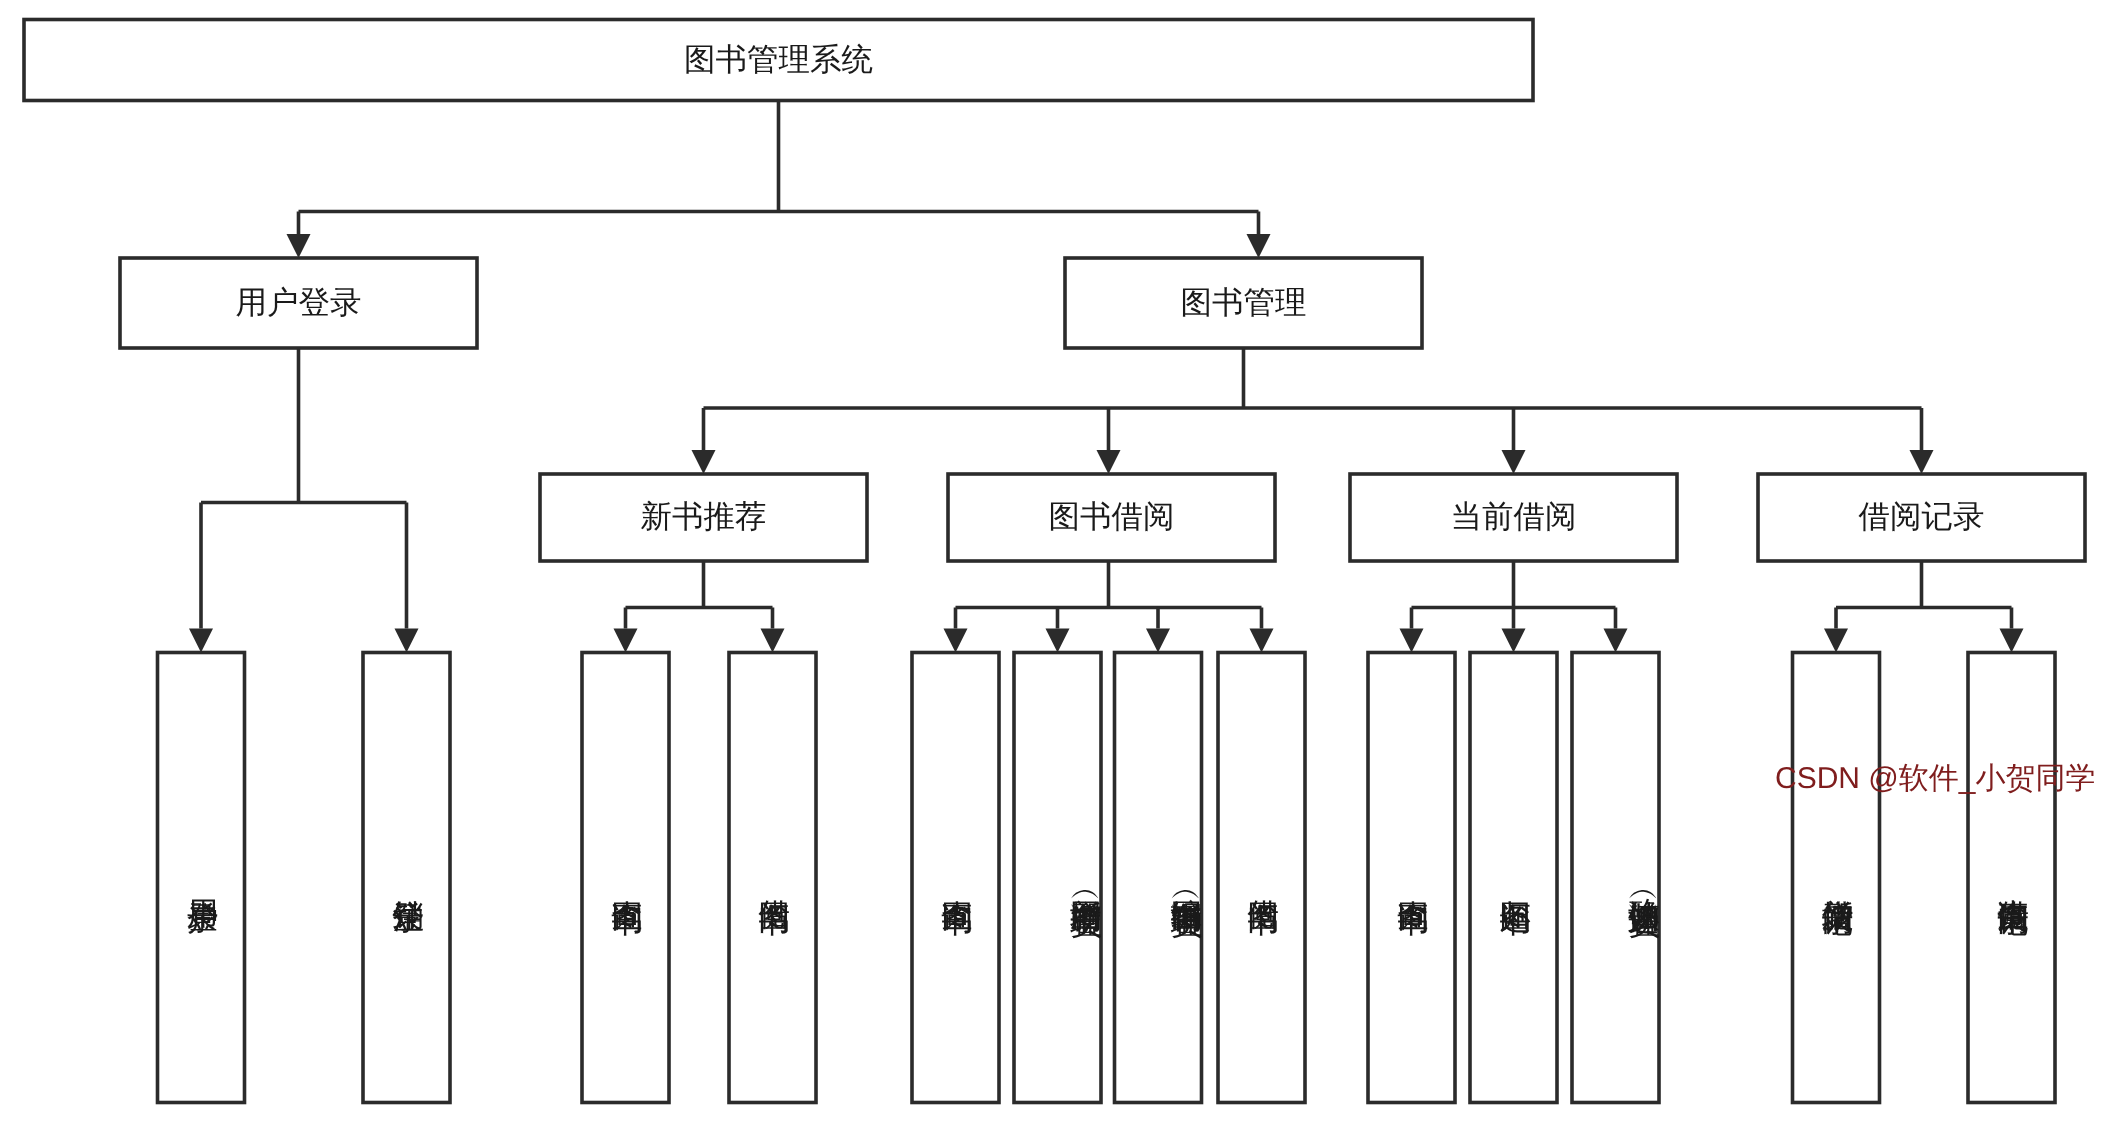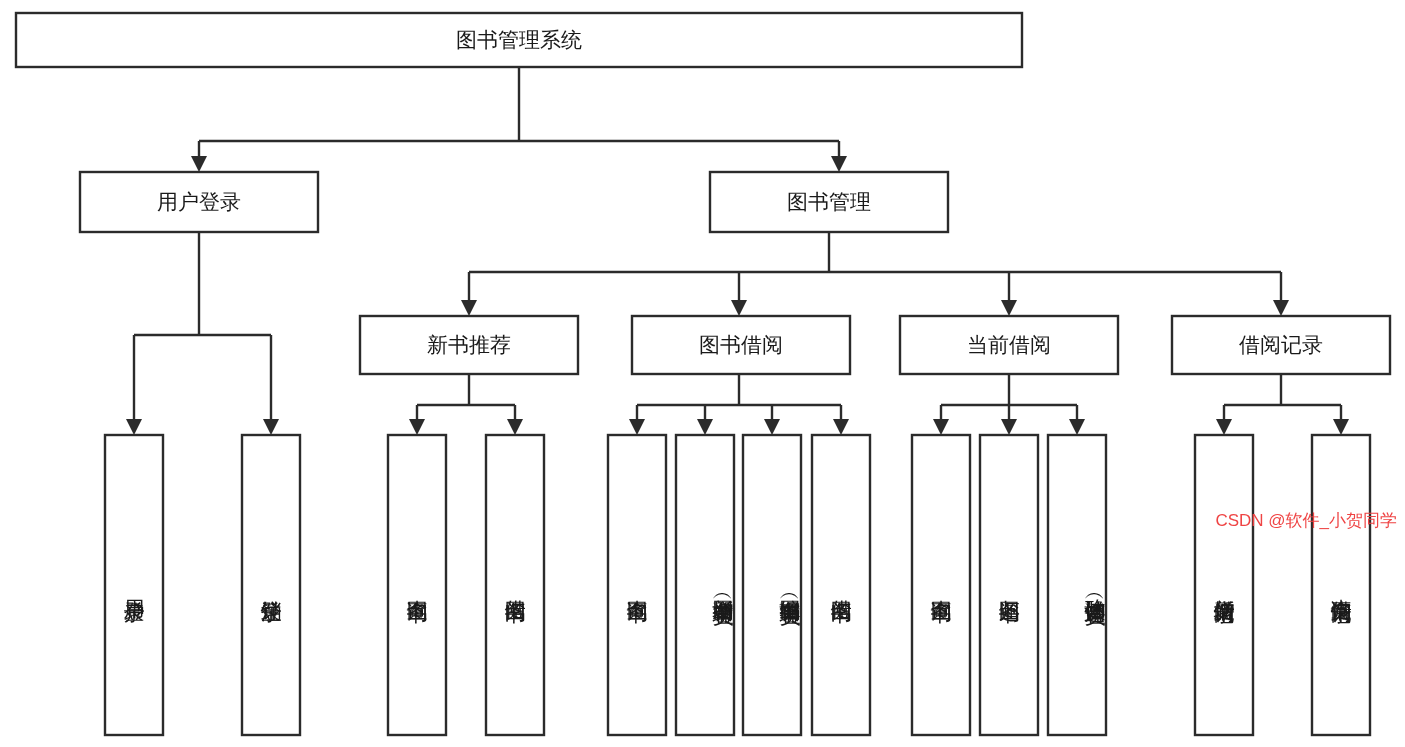--- a/index.html
+++ b/index.html
@@ -60,22 +60,22 @@
     white-space: nowrap;
     text-align: center;
     pointer-events: none;
     user-select: none;
   }
   .watermark {
     position: absolute;
     right: 8px;
     bottom: 4px;
     font-family: "Liberation Sans", "DejaVu Sans", sans-serif;
-    font-size: 17px;
-    color: #ef4444;
+    font-size: 20px;
+    color: #7f1d1d;
     white-space: nowrap;
     user-select: none;
   }
 </style>
 </head>
 <body>
 
 <div id="diagram-root">
 
   <svg class="diagram-canvas" viewBox="0 0 1405 747" xmlns="http://www.w3.org/2000/svg">

